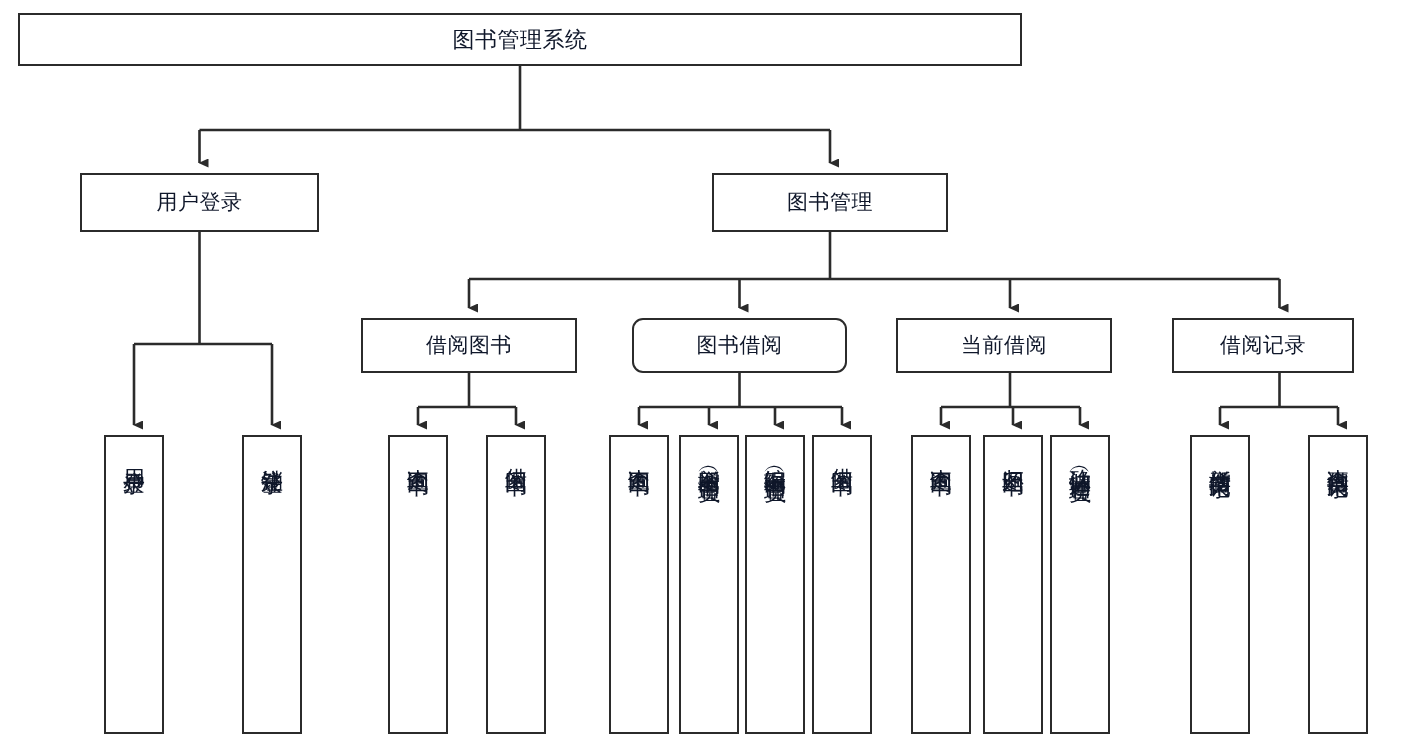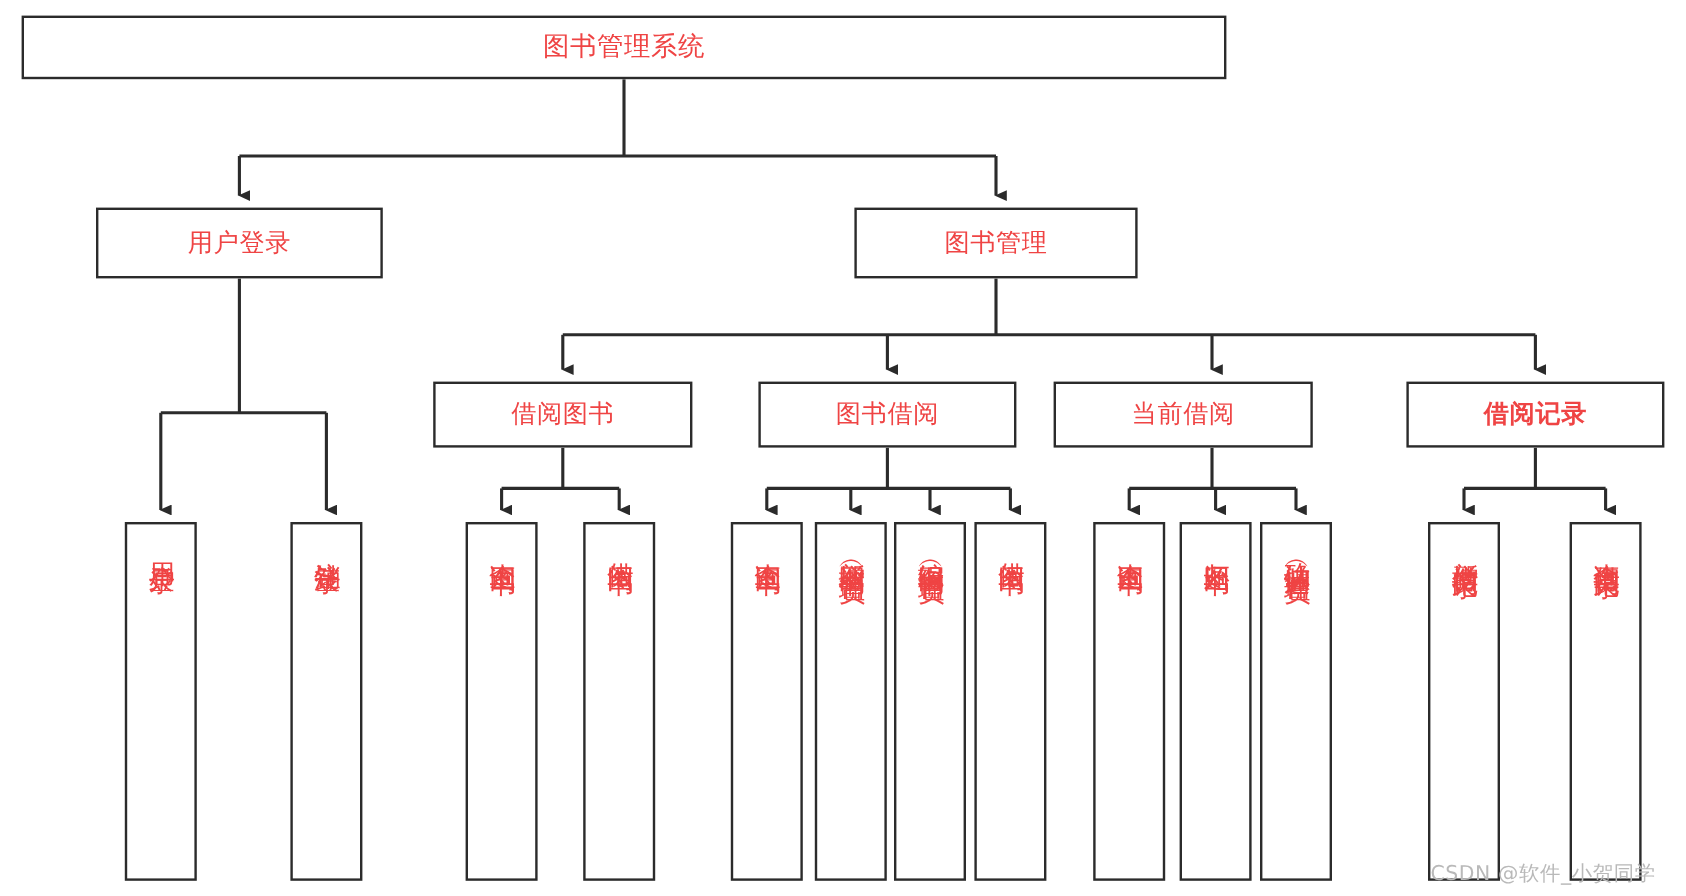--- a/index.html
+++ b/index.html
@@ -34,21 +34,21 @@
     display: flex;
     align-items: center;
     justify-content: center;
     color: #2b2b2b;
   }
   .node-label {
     font-size: 21px;
     line-height: 1.25;
     letter-spacing: 0.5px;
     white-space: nowrap;
-    color: #ef4444;
+    color: #0f172a;
   }
   .node.level-0 .node-label { font-size: 22px; }
   .node.level-1 .node-label { font-size: 21px; }
   .node.level-2 .node-label { font-size: 21px; }
   
   .node.vertical {
     align-items: flex-start;
     justify-content: center;
     padding-top: 14px;
   }
@@ -122,27 +122,27 @@
       </div>
       <div class="node level-1" style="left: 80px; top: 173px; width: 239px; height: 59px;">
         <span class="node-label">用户登录</span>
       </div>
       <div class="node level-1" style="left: 712px; top: 173px; width: 236px; height: 59px; align-items: center;">
         <span class="node-label">图书管理</span>
       </div>
       <div class="node level-2" style="left: 361px; top: 318px; width: 216px; height: 55px;">
         <span class="node-label">借阅图书</span>
       </div>
-      <div class="node level-2" style="left: 632px; top: 318px; width: 215px; height: 55px;">
+      <div class="node level-2" style="left: 632px; top: 318px; width: 215px; height: 55px; border-radius: 11px;">
         <span class="node-label">图书借阅</span>
       </div>
-      <div class="node level-2" style="left: 878px; top: 318px; width: 216px; height: 55px;">
+      <div class="node level-2" style="left: 896px; top: 318px; width: 216px; height: 55px;">
         <span class="node-label">当前借阅</span>
       </div>
-      <div class="node level-2" style="left: 1172px; top: 318px; width: 215px; height: 55px; font-weight: bold;">
+      <div class="node level-2" style="left: 1172px; top: 318px; width: 182px; height: 55px;">
         <span class="node-label">借阅记录</span>
       </div>
       <div class="node level-3 vertical" style="left: 104px; top: 435px; width: 60px; height: 299px;">
         <span class="node-label">用户登录</span>
       </div>
       <div class="node level-3 vertical" style="left: 242px; top: 435px; width: 60px; height: 299px;">
         <span class="node-label">注销登录</span>
       </div>
       <div class="node level-3 vertical" style="left: 388px; top: 435px; width: 60px; height: 299px;">
         <span class="node-label">查询图书</span>
@@ -172,15 +172,14 @@
         <span class="node-label">确认归还（管理员）</span>
       </div>
       <div class="node level-3 vertical" style="left: 1190px; top: 435px; width: 60px; height: 299px;">
         <span class="node-label">新增借阅记录</span>
       </div>
       <div class="node level-3 vertical" style="left: 1308px; top: 435px; width: 60px; height: 299px;">
         <span class="node-label">查询借阅记录</span>
       </div>
     </div>
 
-  <div class="watermark" style="left: 1192px; top: 716px;">CSDN @软件_小贺同学</div>
 
 </div>
 
 </body></html>

